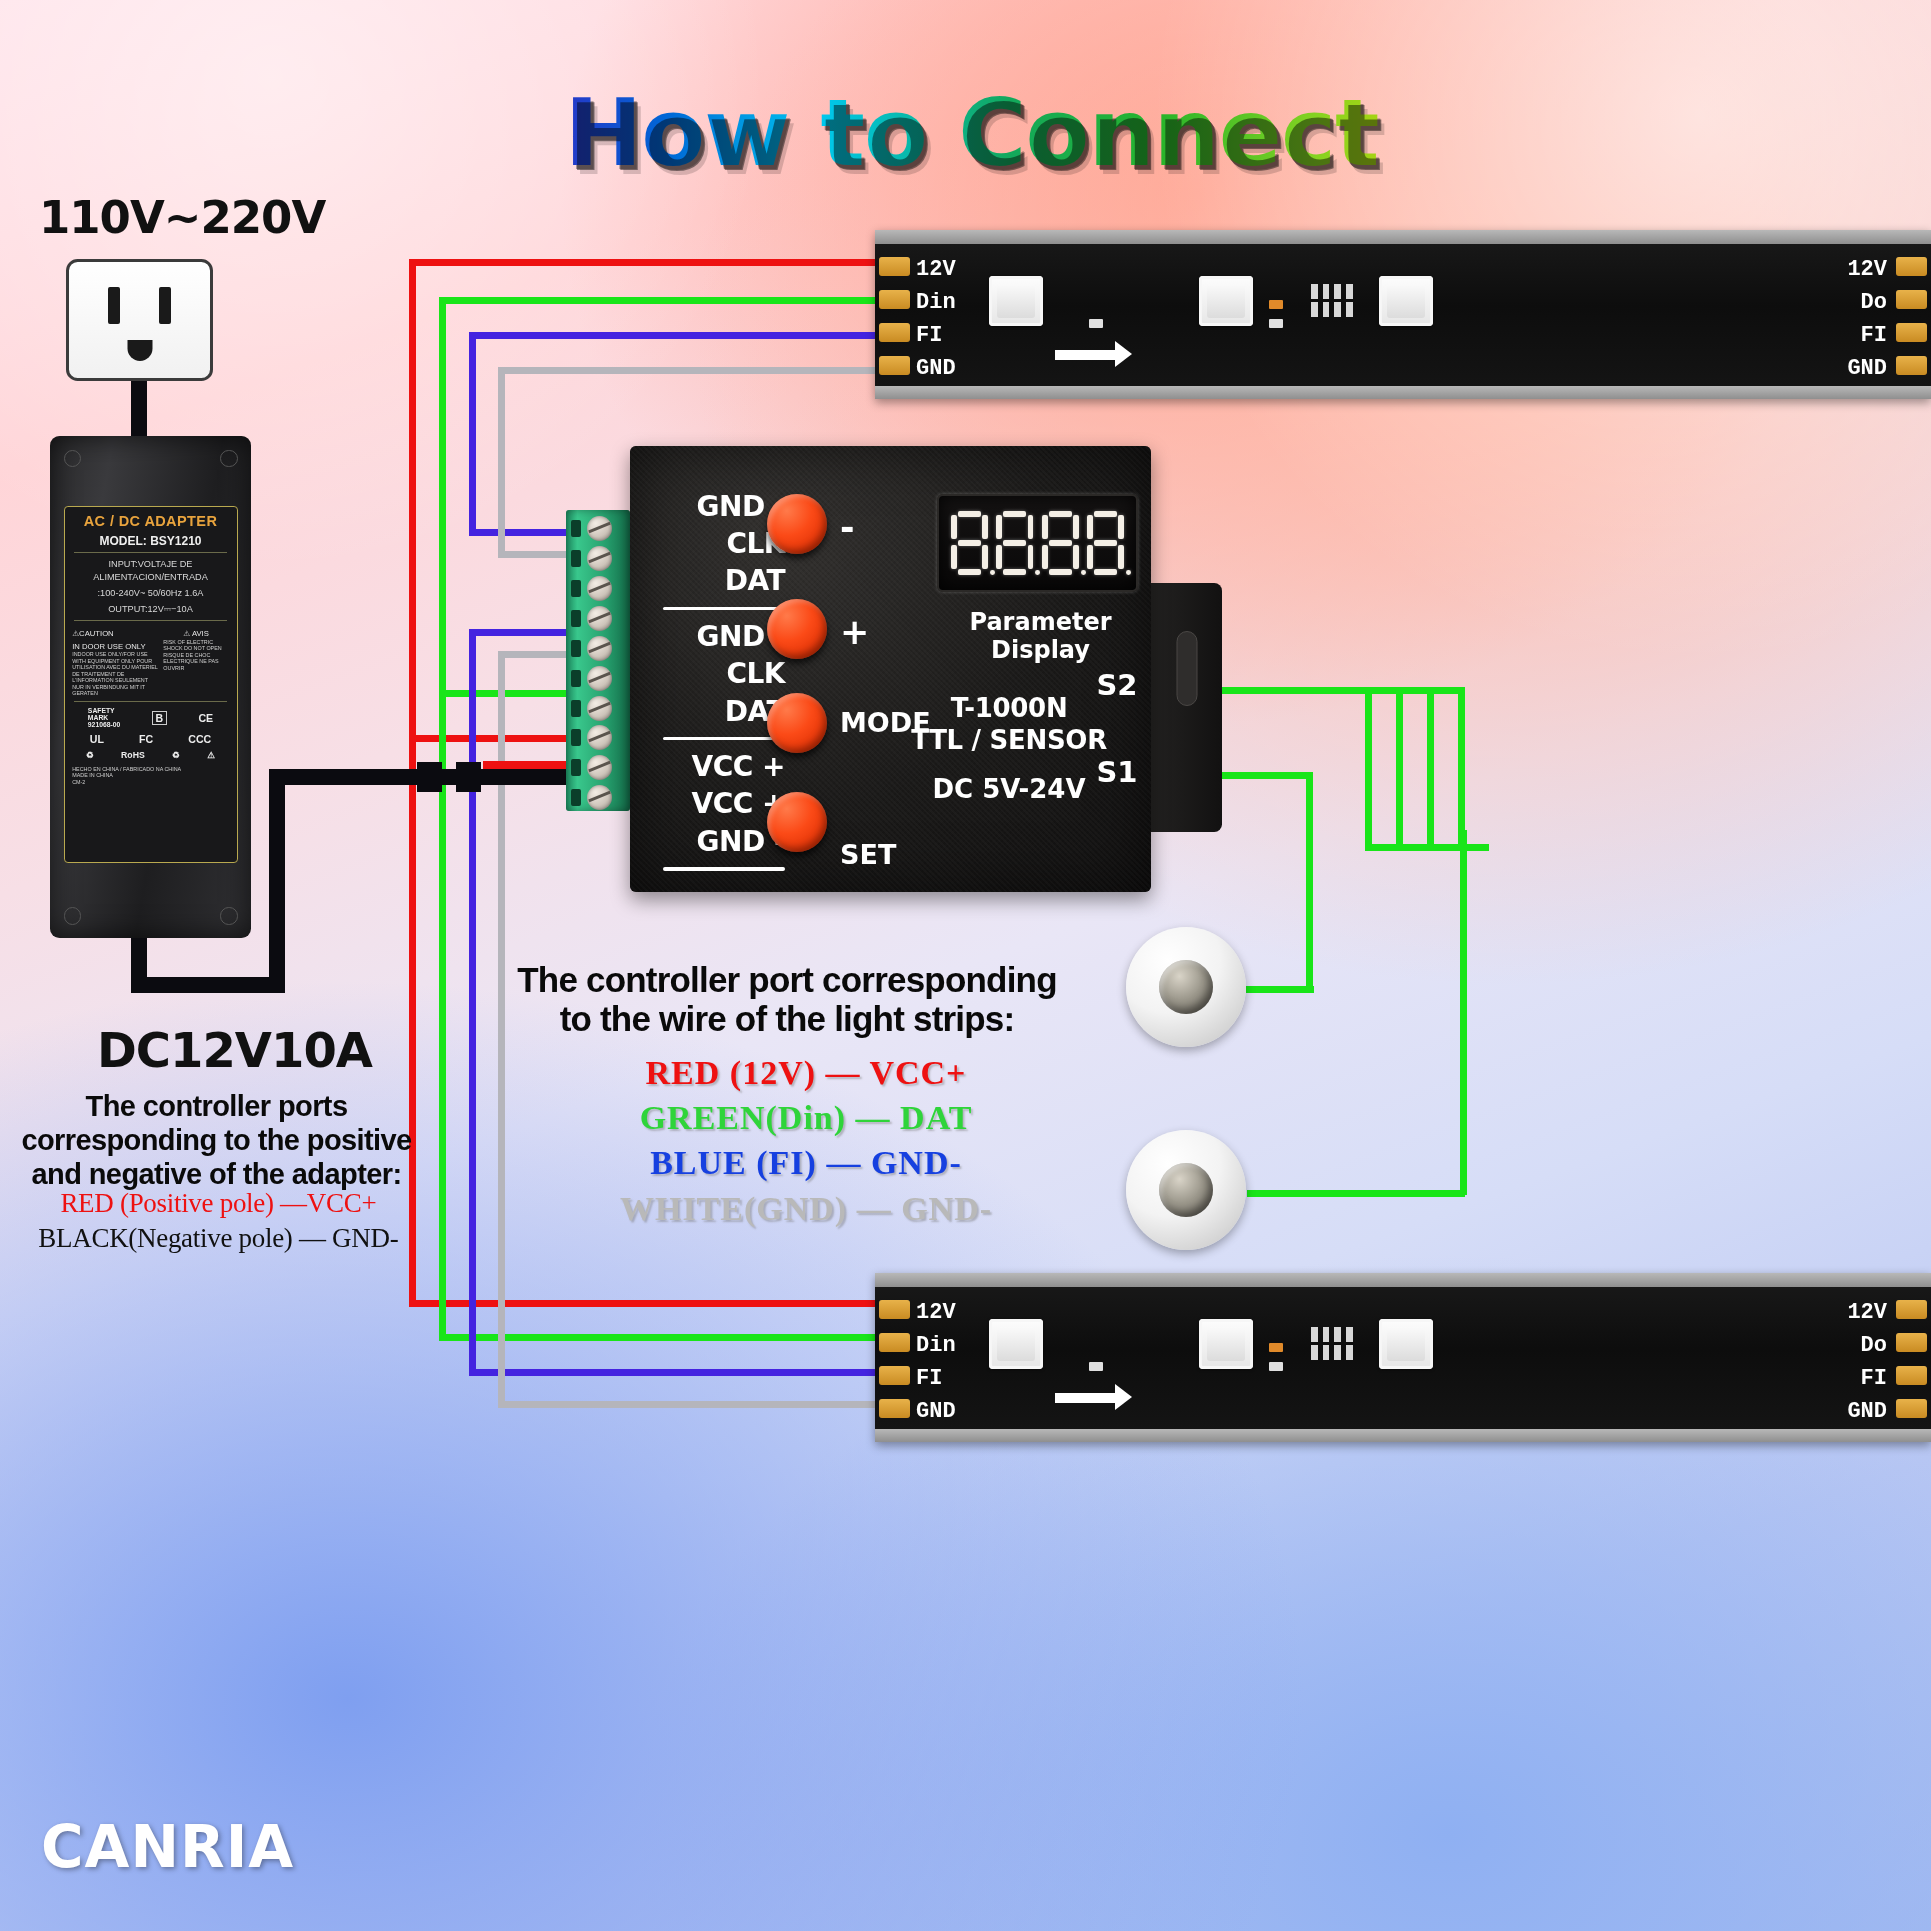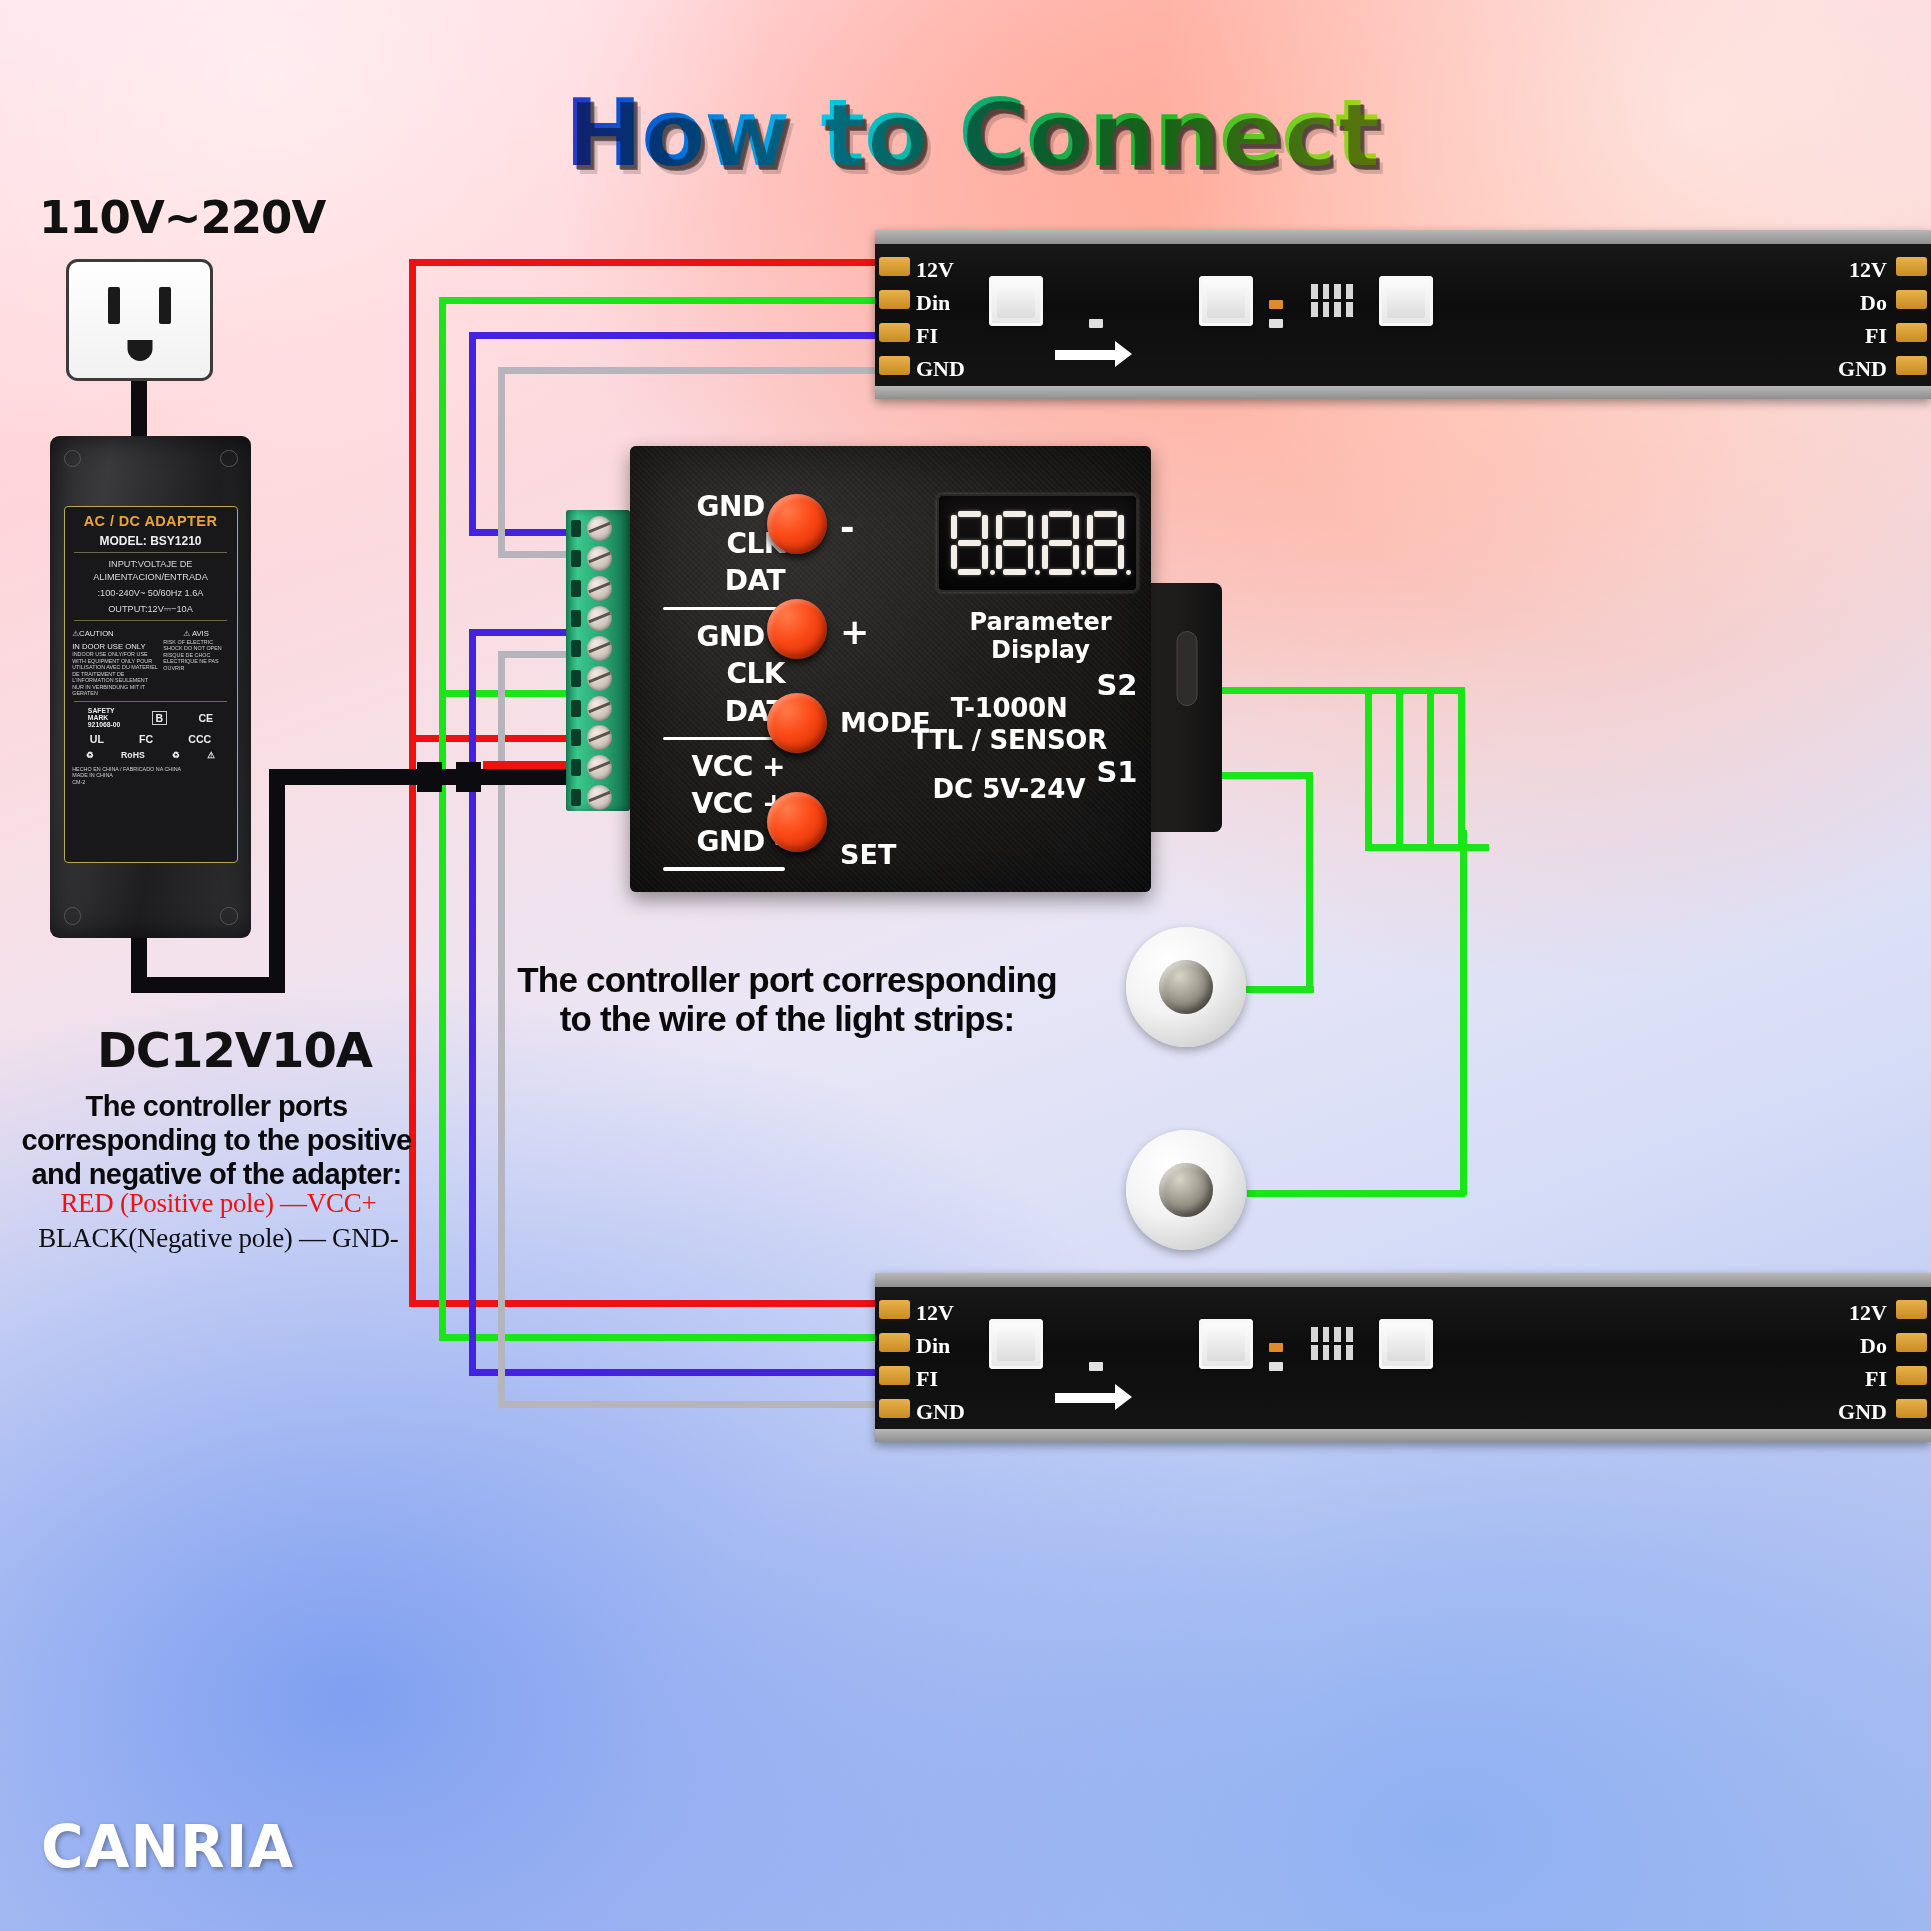--- a/index.html
+++ b/index.html
@@ -175,21 +175,21 @@
   
   .strip { position:absolute; height:169px; border-radius:2.9px;
     background:linear-gradient(180deg,#1a1a1a 0%, #0d0d0d 45%, #151515 100%);
     box-shadow:0 3.9px 9.7px rgba(0,0,0,.35); }
   .strip .edge { position:absolute; left:0; right:0; height:13.5px;
     background:linear-gradient(180deg,#b8b8b8,#8f8f8f); }
   .strip .edge.top { top:0; } .strip .edge.bot { bottom:0; }
   .pad { position:absolute; width:31px; height:19.3px; border-radius:2.9px;
     background:linear-gradient(180deg,#e8b24a,#c98b22); }
   .strip-lbl { position:absolute; color:#fff; font-weight:bold; font-size:22px;
-    font-family:Liberation Serif, serif; }
+    font-family:Liberation Mono, monospace; }
   .led { position:absolute; width:54px; height:50px; border-radius:3.9px;
     background:linear-gradient(180deg,#fdfdfd,#e6e6e6);
     box-shadow:inset 0 0 0 2.9px #f7f7f7, 0 1px 2.9px rgba(0,0,0,.5); }
   .led::after{content:"";position:absolute;inset:7.7px;border-radius:2.9px;
     background:linear-gradient(180deg,#fafafa,#dcdcdc);}
   .chipgrp { position:absolute; width:44px; height:33px; }
   .chipgrp i { position:absolute; top:0; width:6.8px; height:14.5px; background:#d8d8d8; }
   .chipgrp i.b { top:18.3px; }
   .res { position:absolute; width:13.5px; height:8.7px; background:#e0e0e0; border-radius:1px; }
   .res.o { background:#e08a2a; }
@@ -339,20 +339,26 @@
 
   <div id="dc-label" class="abs">DC12V10A</div>
 
   <div id="left-note" class="abs">The controller ports corresponding to the positive and negative of the adapter:</div>
   <div id="left-legend" class="abs">
     <div style="color:#ee1111">RED (Positive pole) —VCC+</div>
     <div style="color:#111111">BLACK(Negative pole) — GND-</div>
   </div>
 
   <div id="mid-note" class="abs">The controller port corresponding to the wire of the light strips:</div>
+  <div id="mid-legend" class="abs">
+    <div style="color:#ee1111">RED (12V) — VCC+</div>
+    <div style="color:#2fd43a">GREEN(Din) — DAT</div>
+    <div style="color:#1640e0">BLUE (FI) — GND-</div>
+    <div style="color:#b9b9b9">WHITE(GND) — GND-</div>
+  </div>
 
   <div id="terminal" class="abs">
     <div class="term-row" style="top:1.9px;">
         <span class="hole"></span>
         <span class="screw"></span>
       </div>
     <div class="term-row" style="top:32px;">
         <span class="hole"></span>
         <span class="screw"></span>
       </div>

